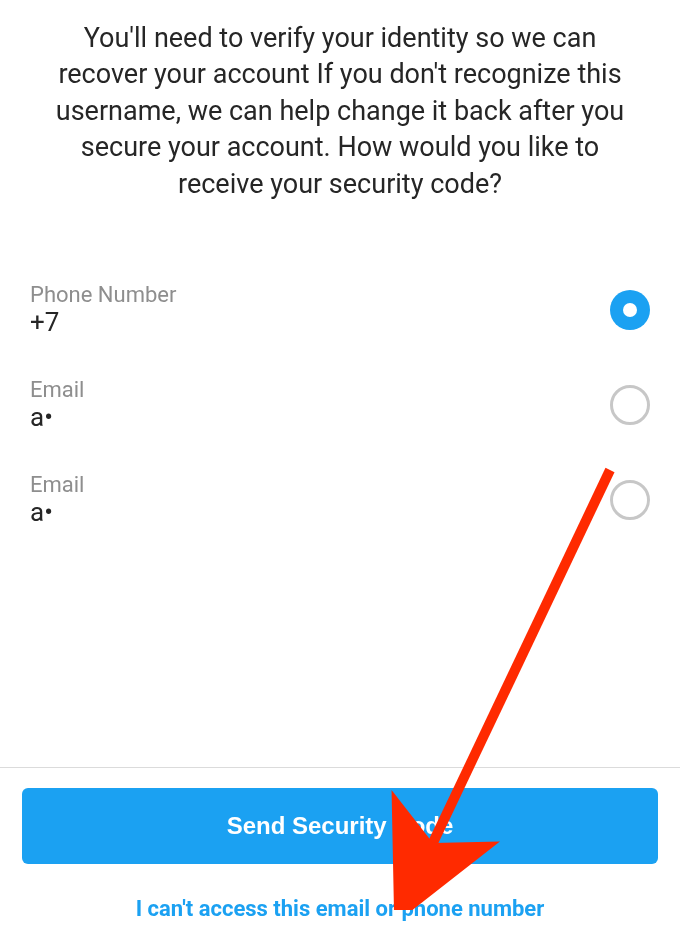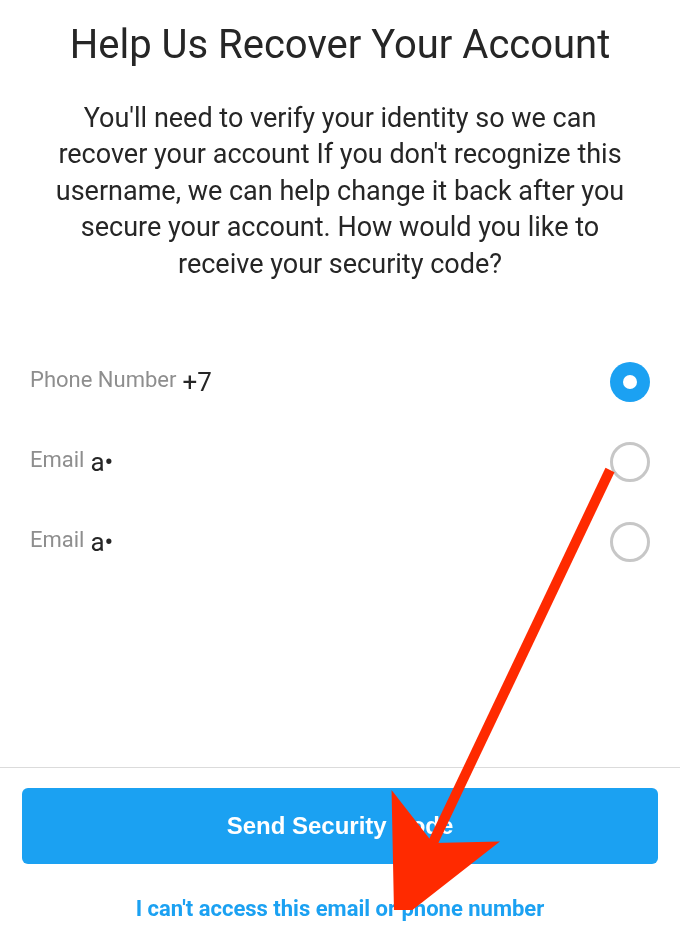--- a/index.html
+++ b/index.html
@@ -42,21 +42,21 @@
     }
     .option-row {
       display: flex;
       align-items: center;
       justify-content: space-between;
       padding: 20px 0;
       cursor: pointer;
     }
     .option-text {
       display: flex;
-      gap: 6px;
+      flex-direction: column;
     }
     .option-label {
       font-size: 22px;
       color: #8e8e8e;
     }
     .option-value {
       font-size: 26px;
       color: #262626;
     }
     .radio {
@@ -119,21 +119,20 @@
       top: 450px;
       left: 390px;
       pointer-events: none;
       z-index: 100;
     }
   </style>
 </head>
 <body>
 
 <div class="container">
-  <h1 class="page-title">Help Us Recover Your Account</h1>
   <p class="description">You'll need to verify your identity so we can recover your account                           If you don't recognize this username, we can help change it back after you secure your account. How would you like to receive your security code?</p>
 
   <div class="options">
     <div class="option-row">
       <div class="option-text">
         <span class="option-label">Phone Number</span>
         <span class="option-value">+7</span>
       </div>
       <div class="radio selected"></div>
     </div>

